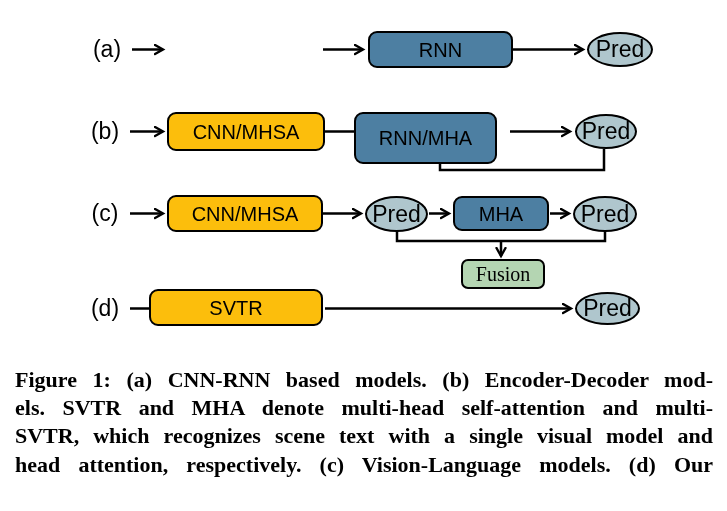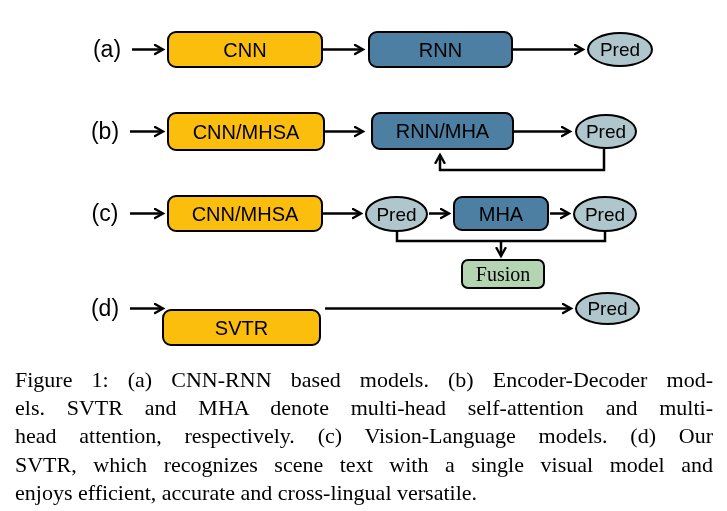--- a/index.html
+++ b/index.html
@@ -16,39 +16,39 @@
   .node {
     position: absolute;
     display: flex; align-items: center; justify-content: center;
     color: #000;
     border: 2.5px solid var(--stroke, #000000);
     line-height: 1;
   }
   .box { border-radius: 9px; font-size: 20px; }
   .encoder { background: var(--encoder_fill, #FCBE0C); }
   .decoder { background: var(--decoder_fill, #4D7FA2); text-align: right; }
-  .oval { border-radius: 50%; background: var(--pred_fill, #AFC6CD); font-size: 19px; }
+  .oval { border-radius: 50%; background: var(--pred_fill, #AFC6CD); font-size: 23px; }
   .fusion { background: var(--fusion_fill, #B4D5B2); border-radius: 7px; font-size: 20px; font-family: Liberation Serif, serif; }
 
   .row-label {
     position: absolute;
     width: 48px;
     font-size: 23px;
     color: #000;
     text-align: center;
     line-height: 27px;
   }
 
   .caption {
     position: absolute; left: 15px; top: 366px; width: 698px;
     font-family: "Liberation Serif", serif;
     font-size: 22px;
     color: #000;
   }
-  .cap-line { height: 28.2px; line-height: 28.2px; }
+  .cap-line { height: 28.2px; line-height: 28.2px; font-weight: bold; }
   .cap-line.just { text-align: justify; text-align-last: justify; }
 </style>
 </head>
 <body>
 
 <div class="page">
 
   <div class="diagram">
 
     <svg class="connectors" width="727" height="362" viewBox="0 0 727 362">
@@ -72,43 +72,41 @@
       <line x1="429" y1="213.5" x2="449" y2="213.5" stroke="#000" stroke-width="2.5" marker-end="url(#ah)"></line>
       <line x1="550" y1="213.5" x2="569" y2="213.5" stroke="#000" stroke-width="2.5" marker-end="url(#ah)"></line>
       <path d="M397,230 L397,241 L605,241 L605,230" fill="none" stroke="#000" stroke-width="2.5"></path>
       <line x1="501" y1="241" x2="501" y2="256" stroke="#000" stroke-width="2.5" marker-end="url(#ah)"></line>
 
       <line x1="130" y1="308.5" x2="163" y2="308.5" stroke="#000" stroke-width="2.5" marker-end="url(#ah)"></line>
       <line x1="325" y1="308.5" x2="571" y2="308.5" stroke="#000" stroke-width="2.5" marker-end="url(#ah)"></line>
     </svg>
 
     <div class="row-label" style="left:83px; top:36px;">(a)</div>
-    <div class="node box encoder" style="left:167px; top:31px; width:156px; height:37px;">CNN</div>
     <div class="node box decoder" style="left:368px; top:31px; width:145px; height:37px;">RNN</div>
     <div class="node oval" style="left:587px; top:32px; width:66px; height:35px;">Pred</div>
 
     <div class="row-label" style="left:81px; top:118px;">(b)</div>
     <div class="node box encoder" style="left:167px; top:112px; width:158px; height:39px;">CNN/MHSA</div>
-    <div class="node box decoder" style="left:371px; top:112px; width:143px; height:38px;">RNN/MHA</div>
+    <div class="node box decoder" style="left:354px; top:112px; width:143px; height:52px;">RNN/MHA</div>
     <div class="node oval" style="left:575px; top:114px; width:62px; height:35px;">Pred</div>
 
     <div class="row-label" style="left:81px; top:200px;">(c)</div>
     <div class="node box encoder" style="left:167px; top:195px; width:156px; height:37px;">CNN/MHSA</div>
     <div class="node oval" style="left:365px; top:196px; width:63px; height:36px;">Pred</div>
     <div class="node box decoder" style="left:453px; top:196px; width:96px; height:35px;">MHA</div>
     <div class="node oval" style="left:573px; top:196px; width:64px; height:36px;">Pred</div>
     <div class="node fusion" style="left:461px; top:259px; width:84px; height:30px;">Fusion</div>
 
     <div class="row-label" style="left:81px; top:295px;">(d)</div>
-    <div class="node box encoder" style="left:162px; top:289px; width:159px; height:37px;margin-top:20px;">SVTR</div>
+    <div class="node box encoder" style="left:149px; top:289px; width:174px; height:37px;">SVTR</div>
     <div class="node oval" style="left:575px; top:292px; width:65px; height:33px;">Pred</div>
 
   </div>
 
   <div class="caption">
     <div class="cap-line just">Figure 1: (a) CNN-RNN based models. (b) Encoder-Decoder mod-</div>
     <div class="cap-line just">els. SVTR and MHA denote multi-head self-attention and multi-</div>
+    <div class="cap-line just">SVTR, which recognizes scene text with a single visual model and</div>
     <div class="cap-line just">head attention, respectively. (c) Vision-Language models. (d) Our</div>
-    <div class="cap-line just">SVTR, which recognizes scene text with a single visual model and</div>
-    <div class="cap-line">enjoys efficient, accurate and cross-lingual versatile.</div>
   </div>
 
 </div>
 
 </body></html>

